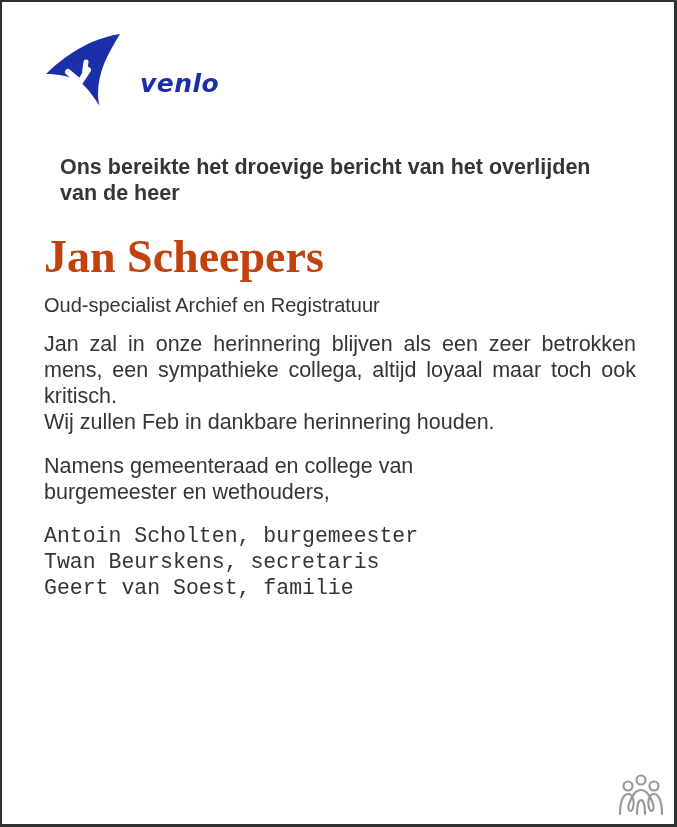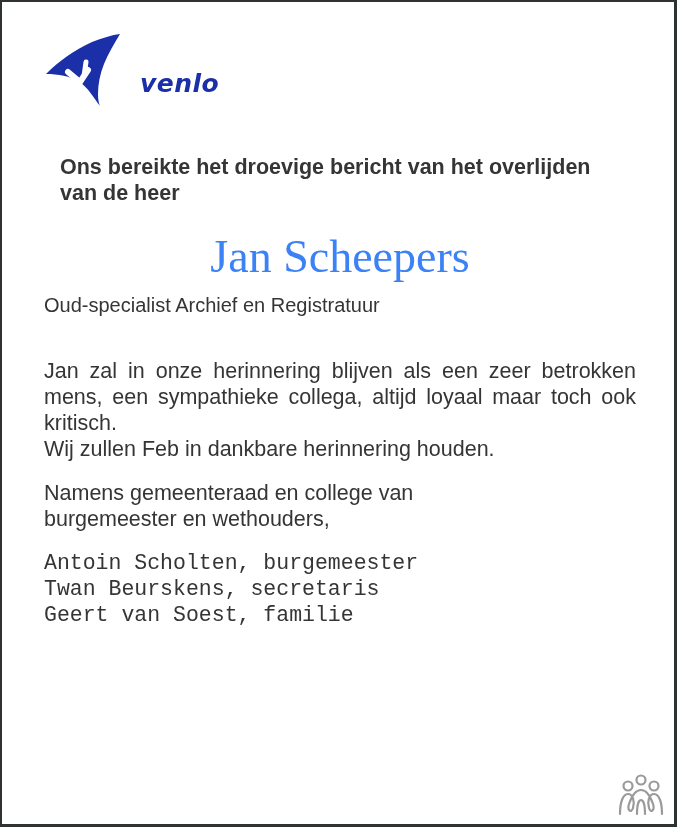--- a/index.html
+++ b/index.html
@@ -60,40 +60,39 @@
       color: #353535;
       font-size: 21.5px;
       line-height: 26px;
     }
     .intro {
       margin: 16px;
       font-weight: bold;
     }
     .name {
       margin: 25px 0 0 0;
-      text-align: center;
       font-family: "Liberation Serif", serif;
-      font-weight: normal;
+      font-weight: bold;
       font-size: 46px;
       line-height: 52px;
-      color: #3b82f6;
+      color: #c2410c;
     }
     .subtitle {
       margin: 9px 0 0 0;
       text-align: left;
       font-size: 20px;
       line-height: 26px;
       color: #353535;
     }
     .para {
       margin: 0;
       text-align: justify;
       text-align-last: left;
     }
-    .p1 { margin-top: 40px; }
+    .p1 { margin-top: 13px; }
     .p2 { margin-top: 18px; }
     .p3 { margin-top: 18px; }
     .p4 { margin-top: 18px; font-family: Liberation Mono, monospace; }
     .line {
       display: block;
     }
     .sig-line {
       display: block;
       text-align: left;
     }

